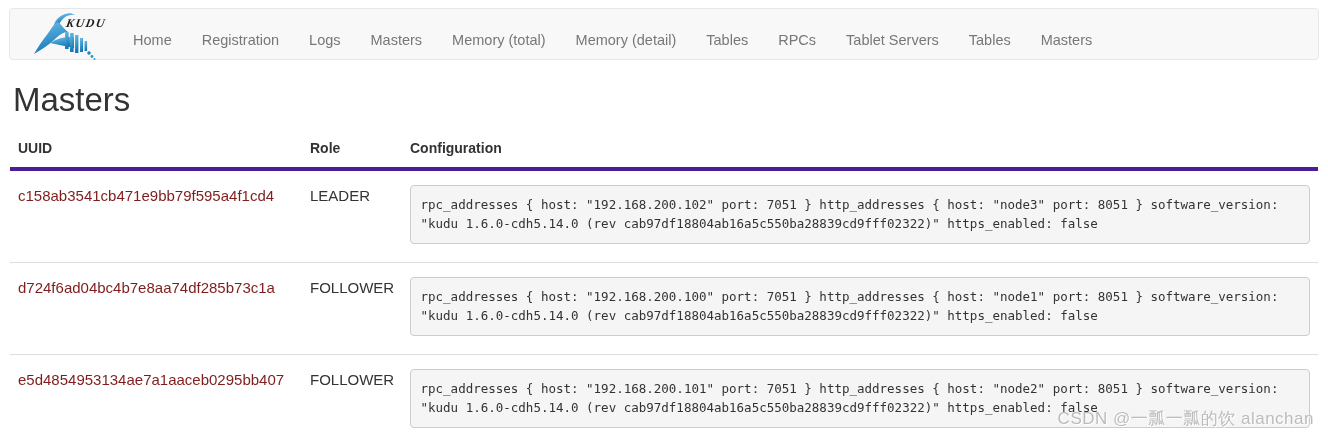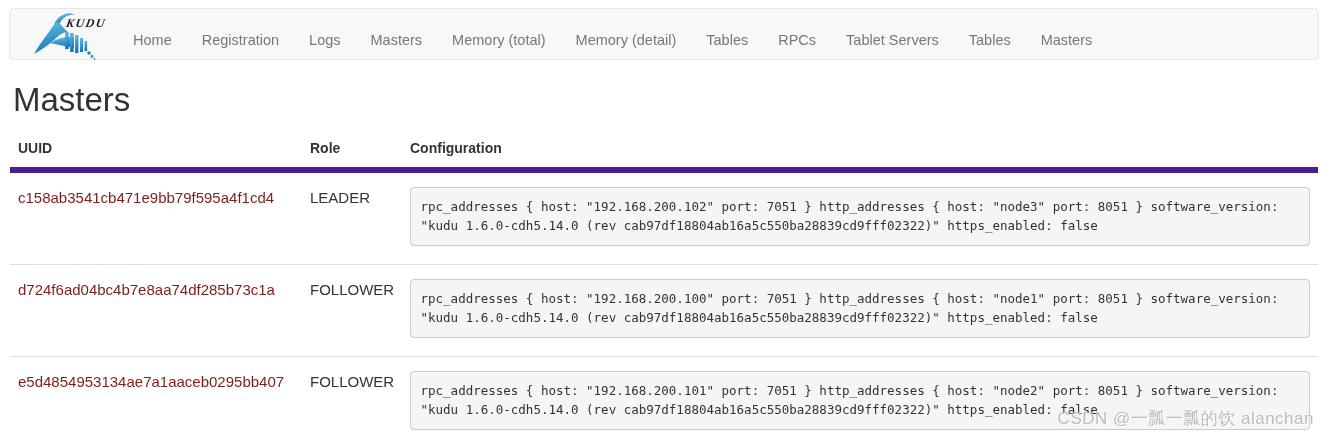--- a/index.html
+++ b/index.html
@@ -62,21 +62,21 @@
     table-layout:fixed;
   }
   col.c-uuid { width:292px; }
   col.c-role { width:100px; }
   th {
     text-align:left;
     font-size:14px;
     font-weight:bold;
     color:#333;
     padding:8px;
-    border-bottom:6px solid #4c1d95;
+    border-bottom:4px solid #4c1d95;
     line-height:1.42;
   }
   td {
     vertical-align:top;
     padding:14px 8px 8px 8px;
     border-top:1px solid #ddd;
     font-size:15px;
     line-height:1.42;
     color:#333;
   }

